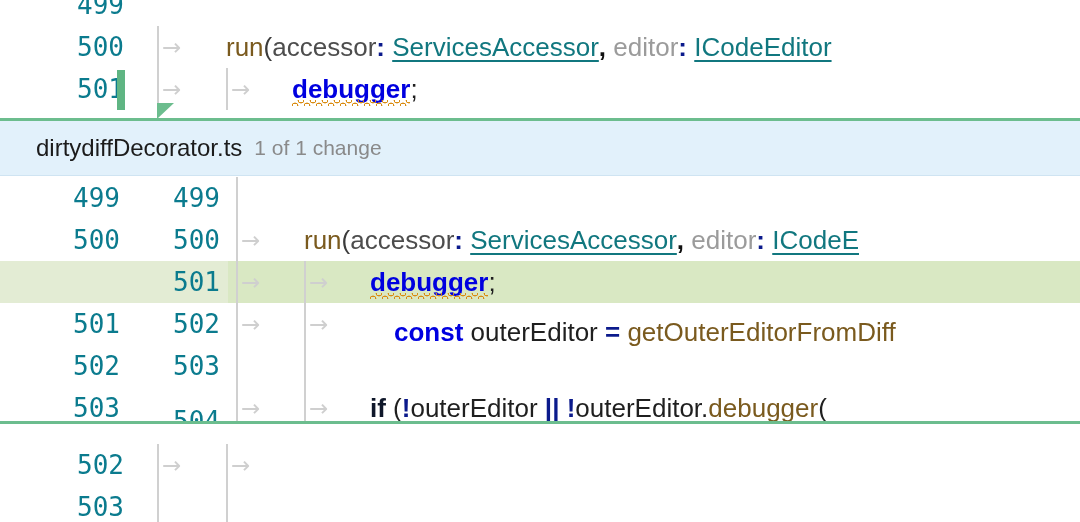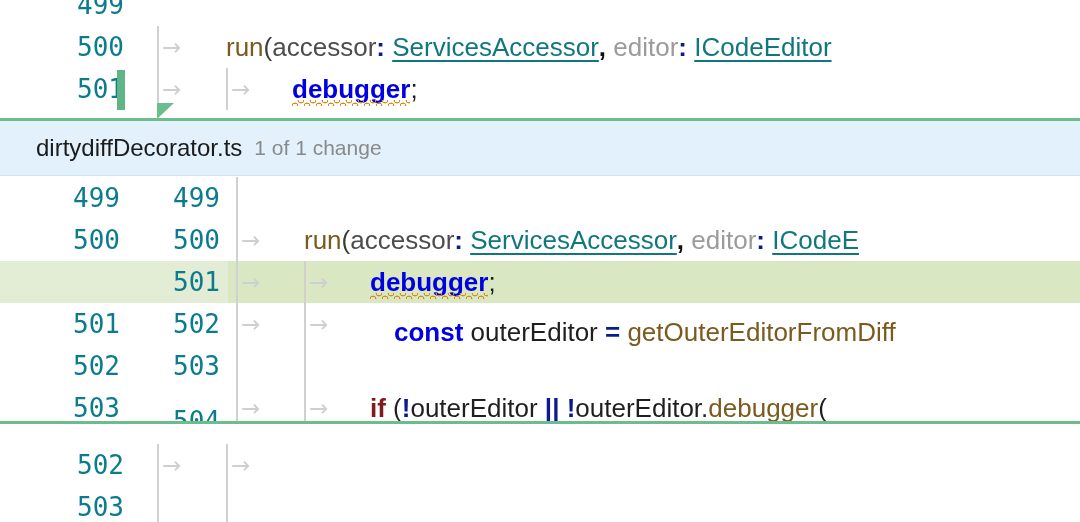--- a/index.html
+++ b/index.html
@@ -40,21 +40,21 @@
 
   
   .t-plain   { color: #1f1f1f; }
   .t-fn      { color: #7a5a1e; }
   .t-punct   { color: #3b3b3b; }
   .t-param   { color: #4d4d4d; }
   .t-colon   { color: #0b1a8c; font-weight: bold; }
   .t-type    { color: #11777f; text-decoration: underline; text-underline-offset: 4px; }
   .t-dim     { color: #9b9b9b; }
   .t-kw      { color: #0000e0; font-weight: bold; }
-  .t-kw2     { color: #7f1d1d; font-weight: bold; }
+  .t-kw2     { color: #0f172a; font-weight: bold; }
   .t-op      { color: #0b1a8c; font-weight: bold; }
   .t-comma   { color: #111; font-weight: bold; }
   .t-method  { color: #7a5a1e; }
 
   .squiggle {
     position: relative;
     text-decoration: none;
   }
   .squiggle::after {
     content: "";

